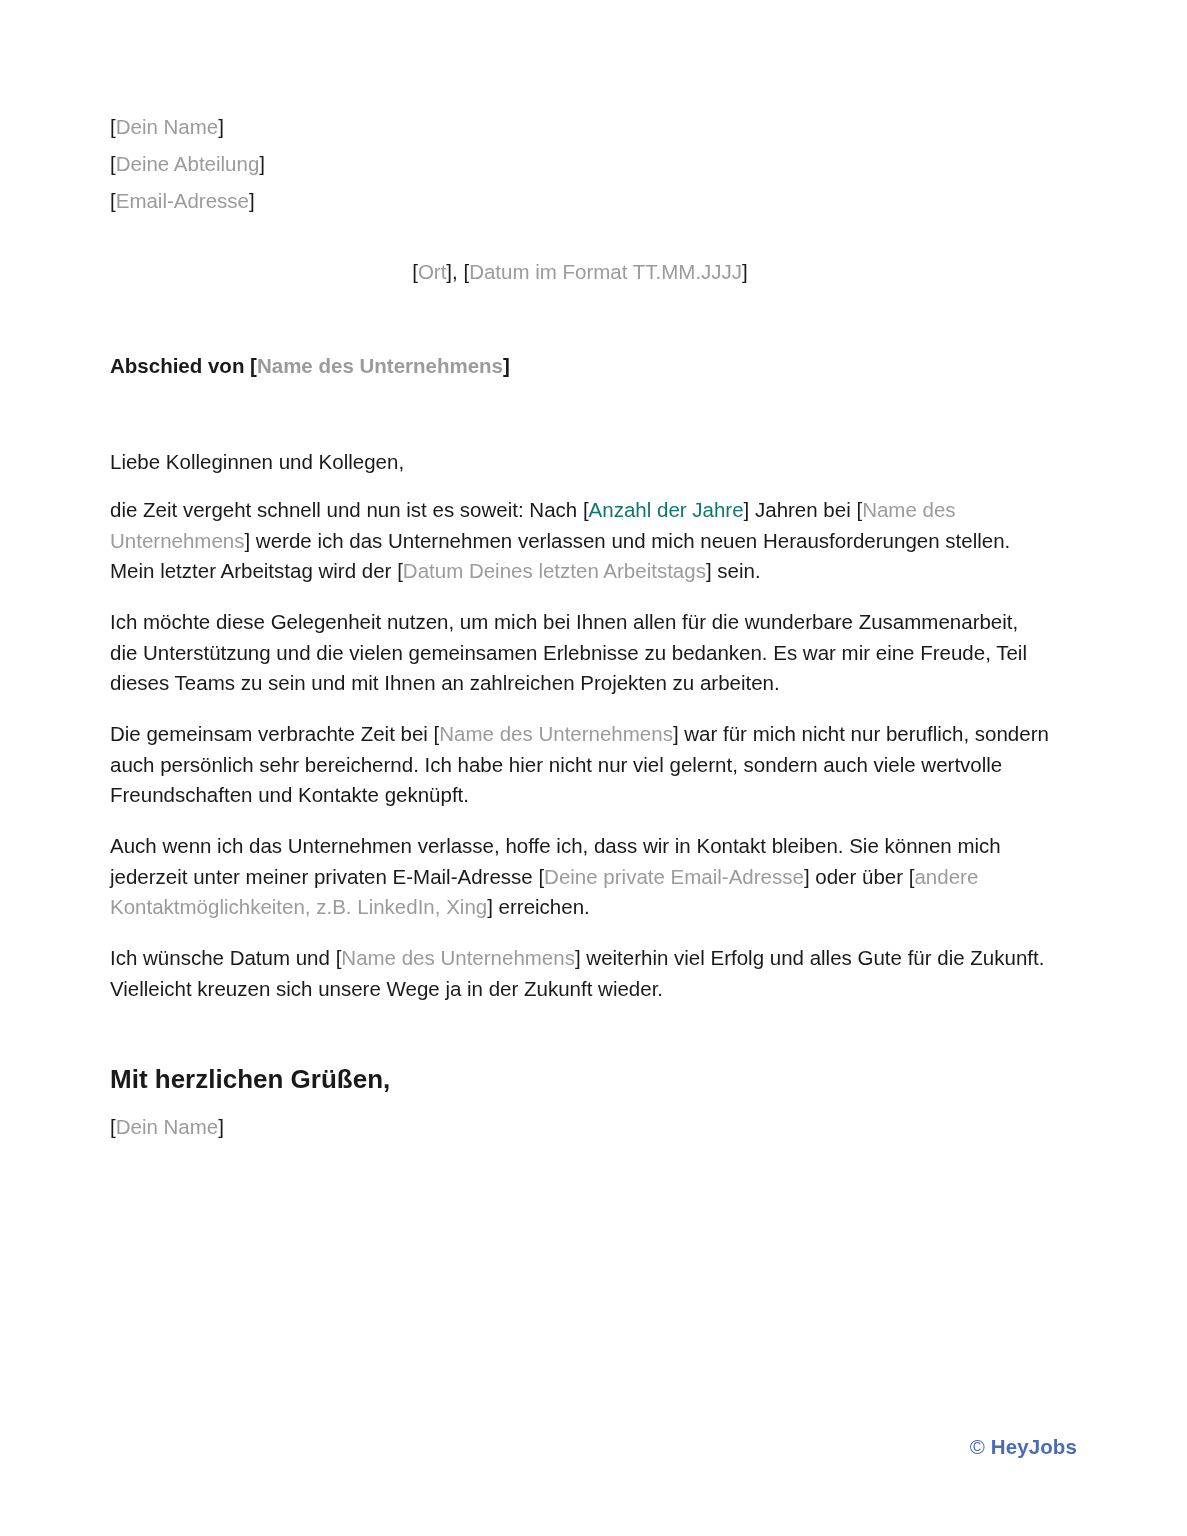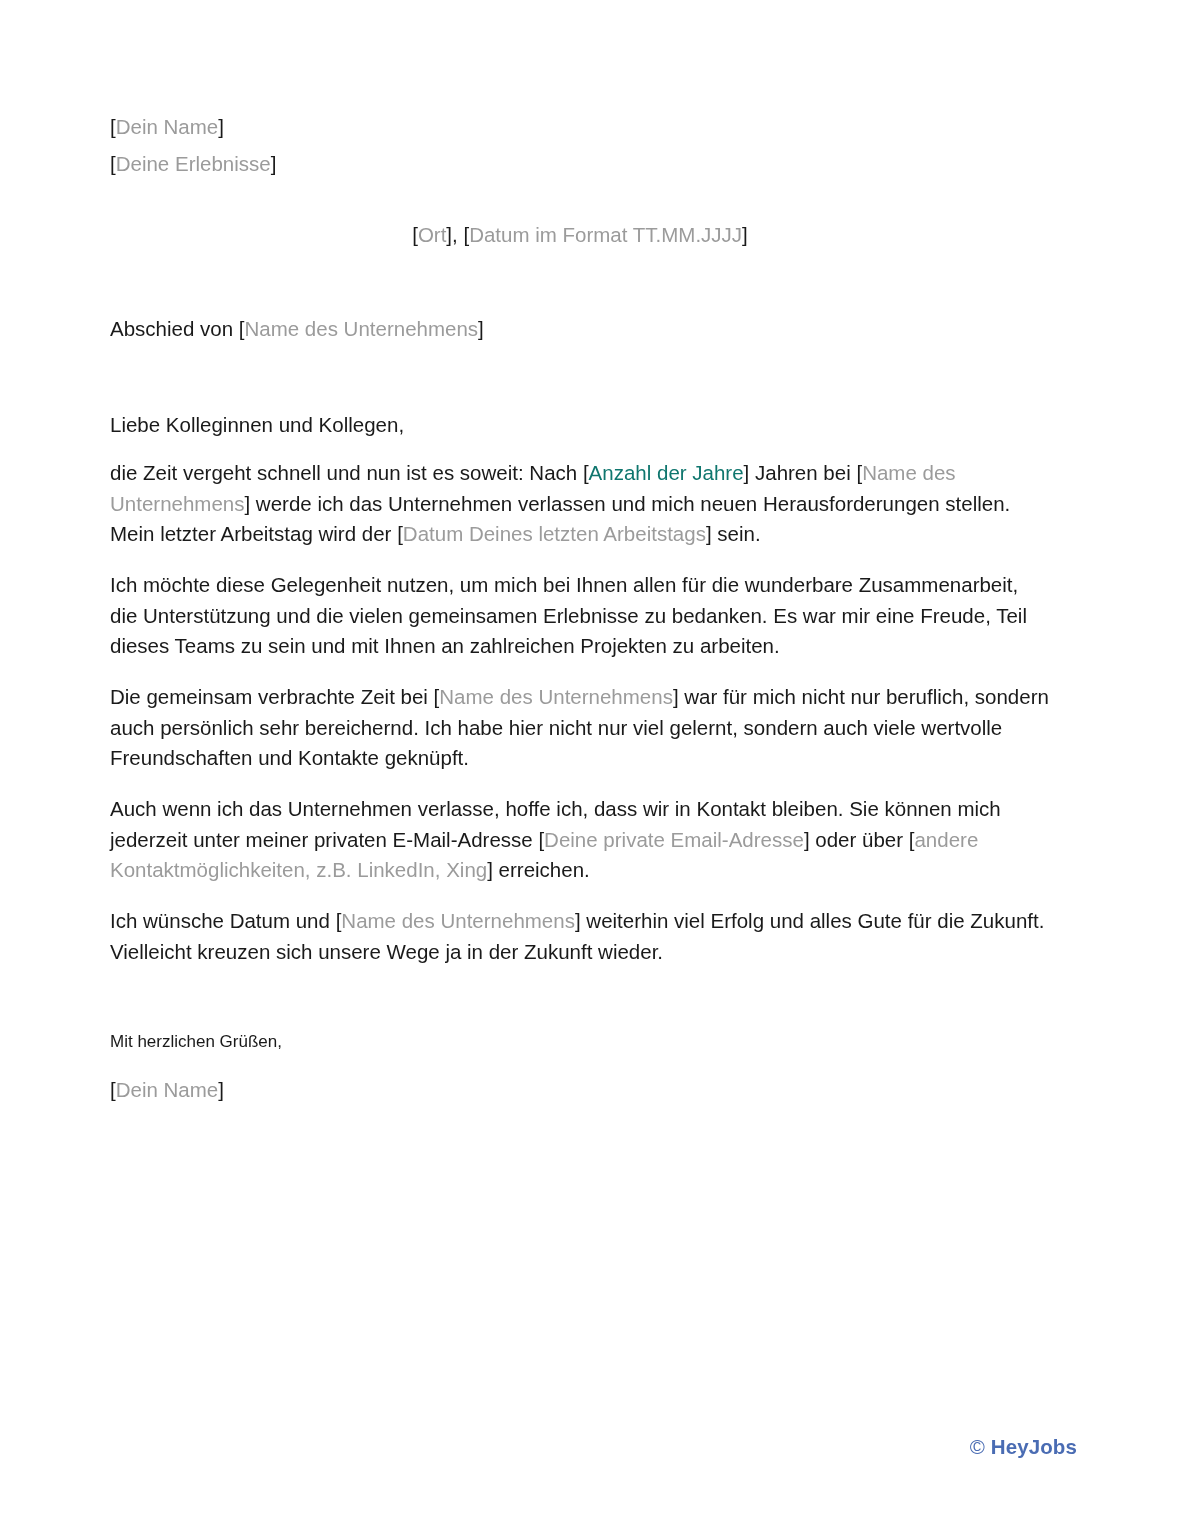--- a/index.html
+++ b/index.html
@@ -43,40 +43,41 @@
     margin-top: 38px;
     text-align: center;
     font-size: 20.5px;
     line-height: 30px;
   }
 
   
   .subject {
     margin-top: 64px;
     font-size: 20.5px;
-    font-weight: normal;
+    font-weight: bold;
     line-height: 30px;
   }
 
   
   .salutation {
     margin-top: 66px;
     font-size: 20.5px;
     line-height: 30px;
   }
   .body-par {
     margin-top: 18px;
     font-size: 20.5px;
     line-height: 30.5px;
     text-align: left;
   }
   .closing {
     margin-top: 60px;
-    font-size: 17px;
+    font-size: 26px;
     line-height: 30px;
+    font-weight: bold;
   }
   .signature {
     margin-top: 18px;
     font-size: 20.5px;
     line-height: 30px;
   }
 
   
   .ph {
     color: #1a1a1a;           
@@ -105,21 +106,24 @@
 <body>
 
 <div class="page">
   <div class="content">
 
     <div class="sender-block">
       <div class="sender-line">
         <span class="ph"><span>[</span><span class="ph-text">Dein Name</span><span>]</span></span>
       </div>
       <div class="sender-line">
-        <span class="ph"><span>[</span><span class="ph-text">Deine Erlebnisse</span><span>]</span></span>
+        <span class="ph"><span>[</span><span class="ph-text">Deine Abteilung</span><span>]</span></span>
+      </div>
+      <div class="sender-line">
+        <span class="ph"><span>[</span><span class="ph-text">Email-Adresse</span><span>]</span></span>
       </div>
     </div>
 
     <div class="date-line">
       <span class="ph"><span>[</span><span class="ph-text">Ort</span><span>], </span></span><span class="ph"><span>[</span><span class="ph-text">Datum im Format TT.MM.JJJJ</span><span>]</span></span>
     </div>
 
     <div class="subject">
       <span>Abschied von </span><span class="ph"><span>[</span><span class="ph-text">Name des Unternehmens</span><span>]</span></span>
     </div>

